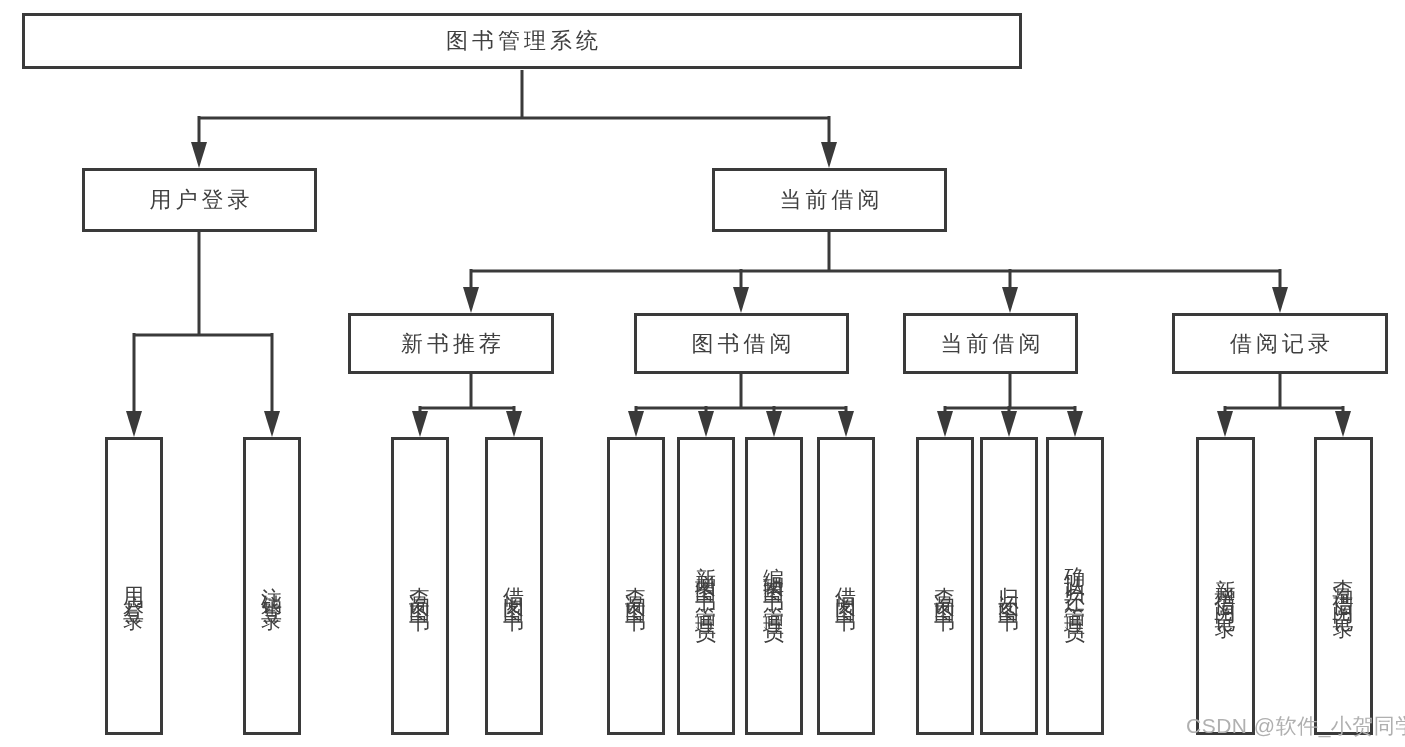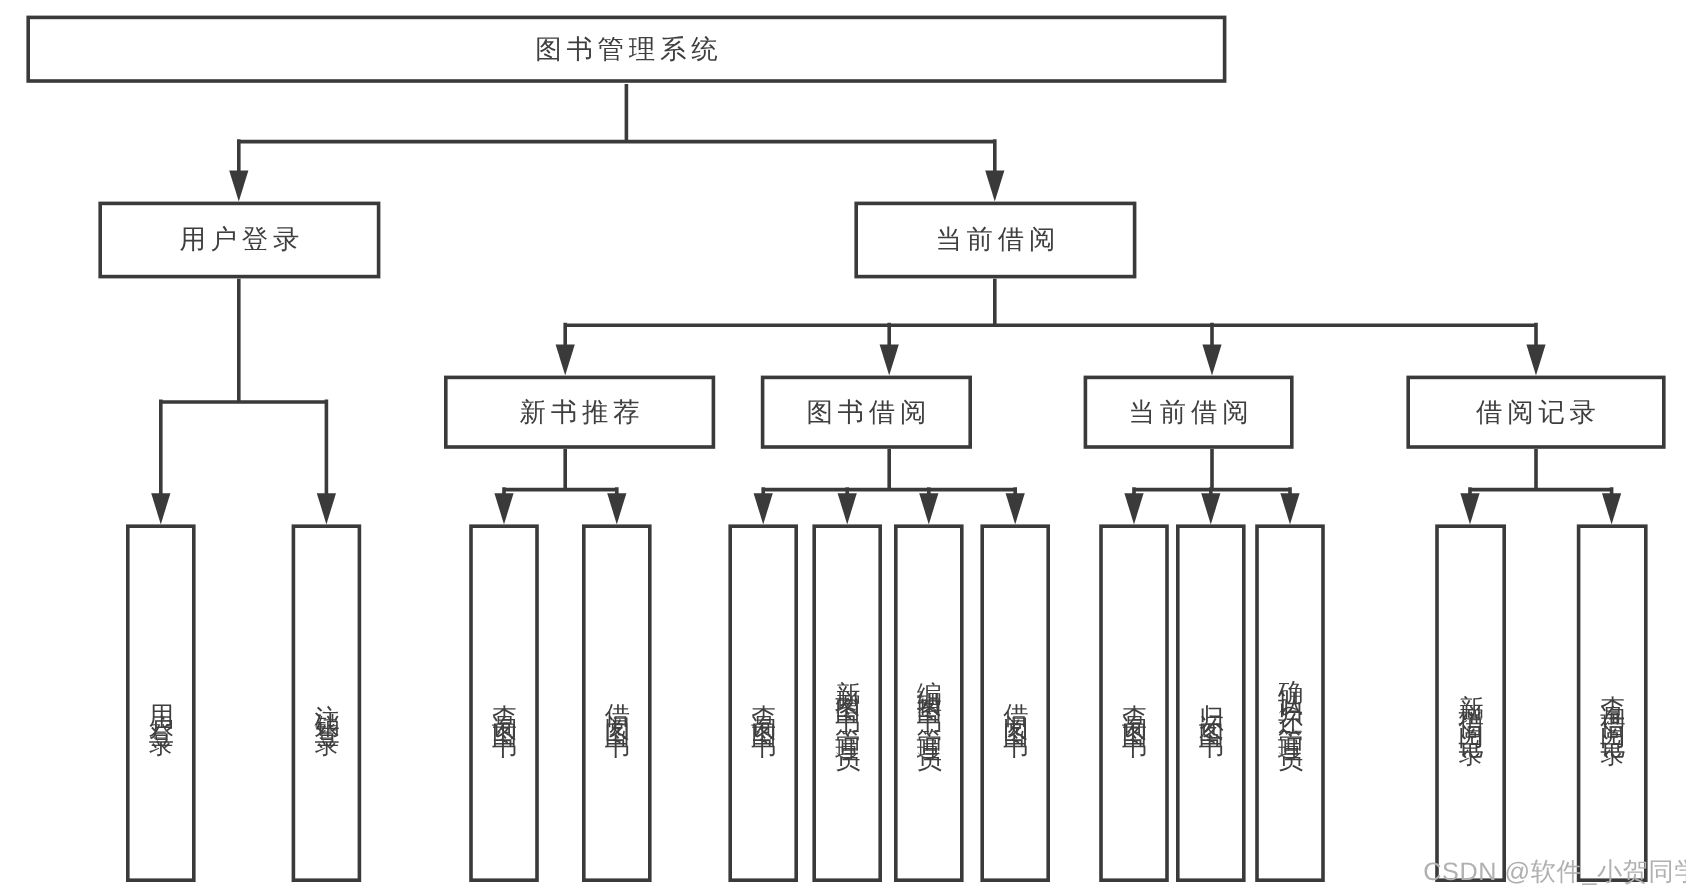--- a/index.html
+++ b/index.html
@@ -66,22 +66,22 @@
       <polygon points="1217,411 1233,411 1225,437"></polygon>
       <polygon points="1335,411 1351,411 1343,437"></polygon>
     </g>
   </svg>
 
   <div class="node hbox" style="left:22px;top:13px;width:1000px;height:56px;font-family:Liberation Serif, serif;">图书管理系统</div>
 
   <div class="node hbox" style="left:82px;top:168px;width:235px;height:64px;">用户登录</div>
   <div class="node hbox" style="left:712px;top:168px;width:235px;height:64px;">当前借阅</div>
 
-  <div class="node hbox" style="left:370px;top:313px;width:226px;height:61px;font-family:Liberation Mono, monospace;">新书推荐</div>
-  <div class="node hbox" style="left:634px;top:313px;width:176px;height:61px;">图书借阅</div>
+  <div class="node hbox" style="left:348px;top:313px;width:206px;height:61px;font-family:Liberation Mono, monospace;">新书推荐</div>
+  <div class="node hbox" style="left:634px;top:313px;width:215px;height:61px;">图书借阅</div>
   <div class="node hbox" style="left:903px;top:313px;width:175px;height:61px;">当前借阅</div>
   <div class="node hbox" style="left:1172px;top:313px;width:216px;height:61px;">借阅记录</div>
 
   <div class="node leaf" style="left:105px;top:437px;width:58px;height:298px;">用户登录</div>
   <div class="node leaf" style="left:243px;top:437px;width:58px;height:298px;">注销登录</div>
 
   <div class="node leaf" style="left:391px;top:437px;width:58px;height:298px;">查询图书</div>
   <div class="node leaf" style="left:485px;top:437px;width:58px;height:298px;">借阅图书</div>
 
   <div class="node leaf" style="left:607px;top:437px;width:58px;height:298px;">查询图书</div>

